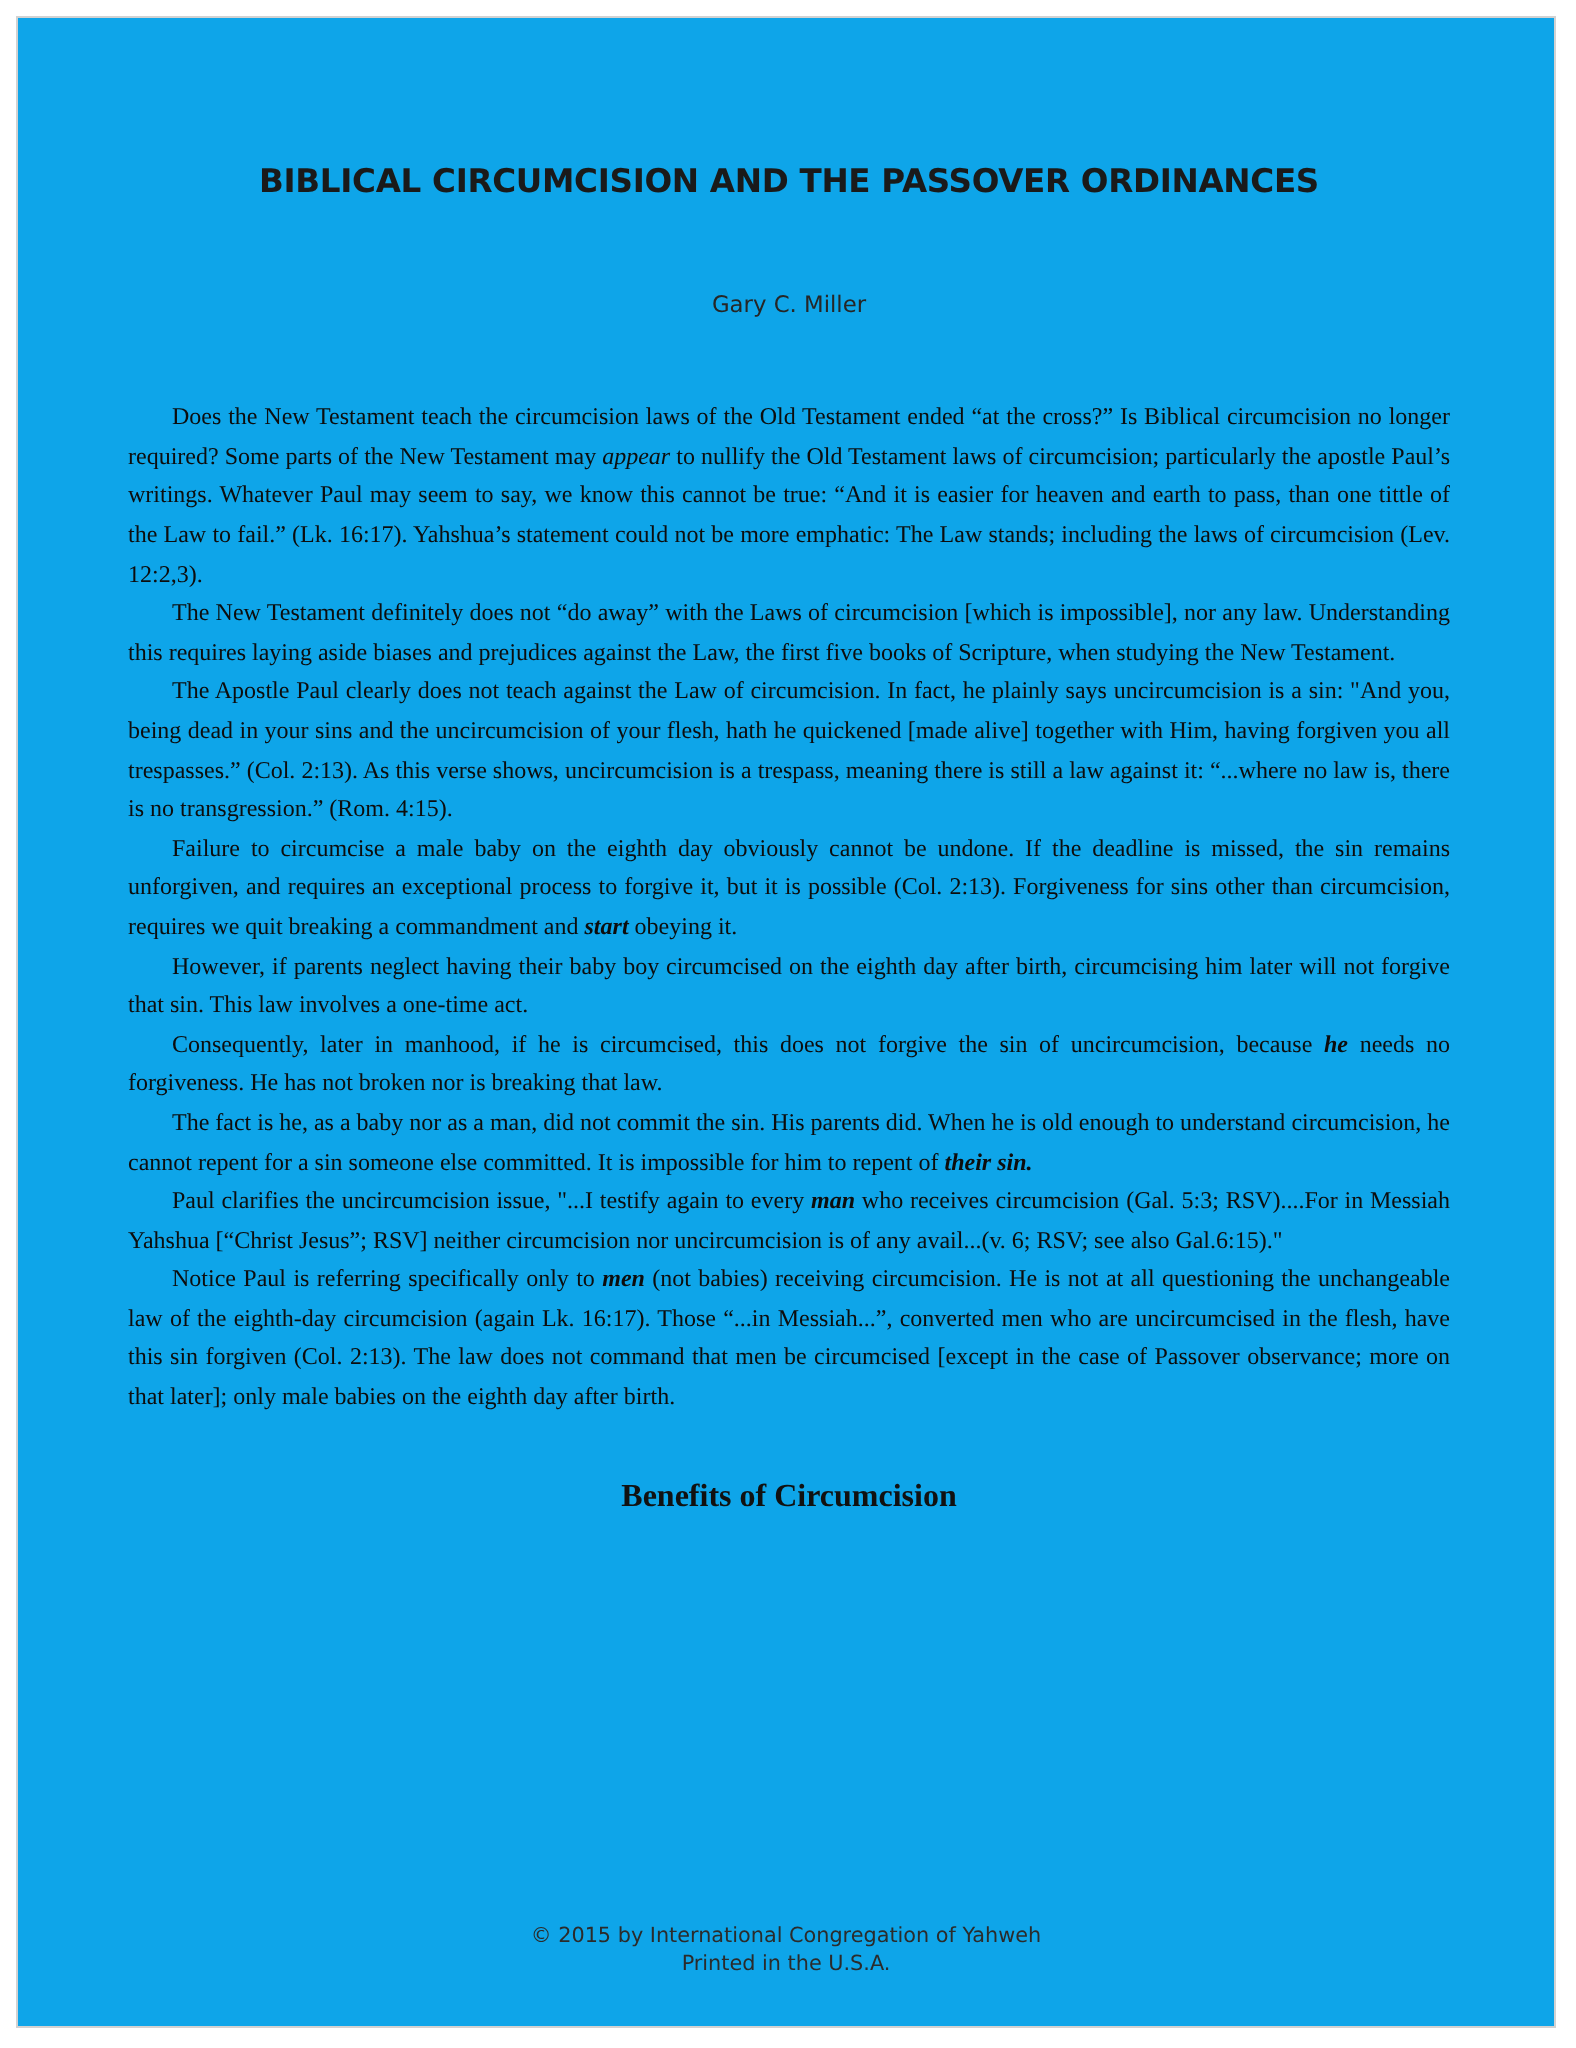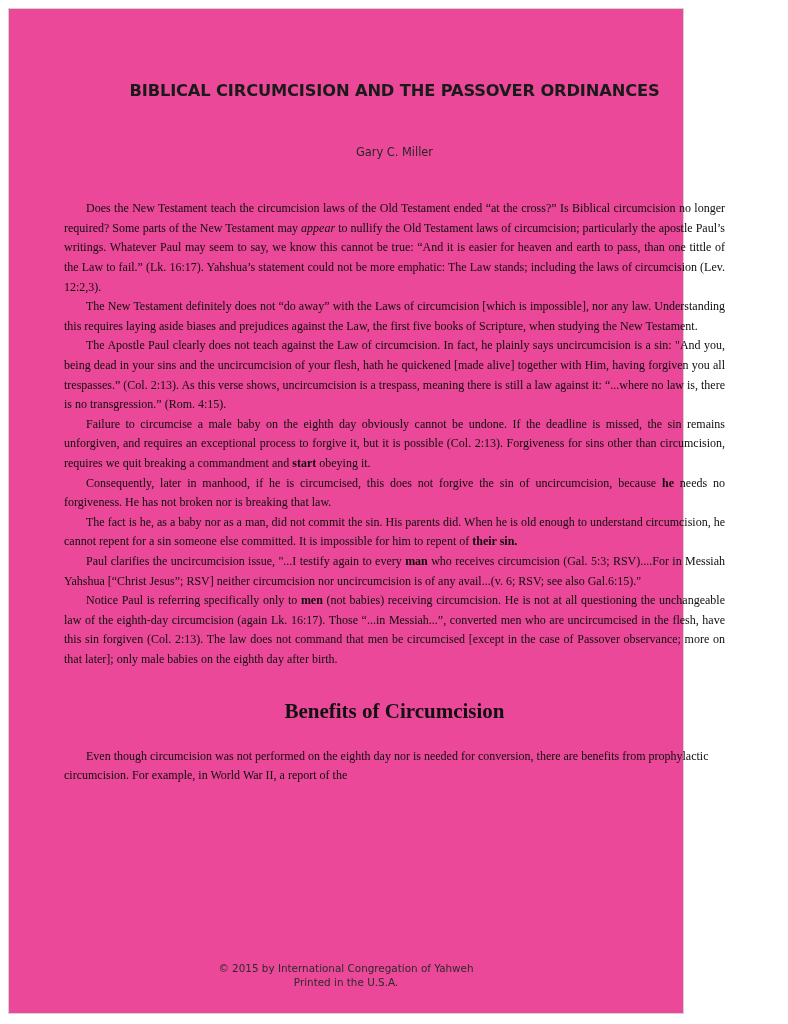--- a/index.html
+++ b/index.html
@@ -14,25 +14,25 @@
     overflow: hidden;
     font-family: "Liberation Serif", "DejaVu Serif", serif;
     color: #111111;
   }
 
   
   .page-sheet {
     position: absolute;
     left: 8px;
     top: 8px;
-    width: 676px;
+    width: 770px;
     height: 1006px;
     box-sizing: border-box;
     border: 1px solid #d2d2d2;
-    background: #ec4899;
+    background: #0ea5e9;
   }
 
   .page-inner {
     position: absolute;
     left: 55px;
     top: 0px;
     width: 661px;
     height: 1006px;
   }
 
@@ -71,28 +71,29 @@
     color: #0d0d0d;
     -webkit-font-smoothing: antialiased;
   }
   p.para.ragged {
     text-align: left;
   }
   p.para em {
     font-style: italic;
   }
   p.para .bi {
+    font-style: italic;
     font-weight: bold;
   }
 
   
   h2.section-heading {
     font-family: "Liberation Serif", "DejaVu Serif", serif;
     font-weight: bold;
-    font-size: 21px;
+    font-size: 16px;
     text-align: center;
     margin: 0;
     padding-top: 30px;
     line-height: 1.2;
     color: #111111;
   }
   .post-heading-gap {
     height: 22px;
   }
 
@@ -124,34 +125,34 @@
 
       <p class="para"><span>Does the New Testament teach the circumcision laws of the Old Testament ended “at the cross?”  Is Biblical circumcision no longer required? Some parts of the New Testament may </span><em>appear</em><span> to nullify the Old Testament laws of circumcision; particularly the apostle Paul’s writings.  Whatever Paul may seem to say, we know this cannot be true:  “And it is easier for heaven and earth to pass, than one tittle of the Law to fail.” (Lk. 16:17).  Yahshua’s statement could not be more emphatic: The Law stands; including the laws of circumcision (Lev. 12:2,3).</span></p>
 
       <p class="para">The New Testament definitely does not “do away” with the Laws of circumcision [which is impossible], nor any law.  Understanding this requires laying aside biases and prejudices against the Law, the first five books of Scripture, when studying the New Testament.</p>
 
       <p class="para">The Apostle Paul clearly does not teach against the Law of circumcision.  In fact, he plainly says uncircumcision is a sin: "And you, being dead in your sins and the uncircumcision of your flesh, hath he quickened [made alive] together with Him, having forgiven you all trespasses.” (Col. 2:13).  As this verse shows, uncircumcision is a trespass, meaning there is still a law against it: “...where no law is, there is no transgression.” (Rom. 4:15).</p>
 
       <p class="para"><span>Failure to circumcise a male baby on the eighth day obviously cannot be undone. If the deadline is missed, the sin remains unforgiven, and requires an exceptional process to forgive it, but it is possible (Col. 2:13).  Forgiveness for sins other than circumcision, requires we quit breaking a commandment and </span><span class="bi">start</span><span> obeying it.</span></p>
 
 
+      <p class="para">However, if parents neglect having their baby boy circumcised on the eighth day after birth, circumcising him later will not forgive that sin.  This law involves a one-time act.</p>
 
       <p class="para"><span>Consequently, later in manhood, if he is circumcised, this does not forgive the sin of uncircumcision, because </span><span class="bi">he</span><span> needs no forgiveness. He has not broken nor is breaking that law.</span></p>
 
       <p class="para"><span>The fact is he, as a baby nor as a man, did not commit the sin.  His parents did. When he is old enough to understand circumcision, he cannot repent for a sin someone else committed.  It is impossible for him to repent of </span><span class="bi">their sin.</span></p>
 
       <p class="para"><span>Paul clarifies the uncircumcision issue, "...I testify again to every </span><span class="bi">man</span><span> who receives circumcision (Gal. 5:3; RSV)....For in Messiah Yahshua [“Christ Jesus”; RSV] neither circumcision nor uncircumcision is of any avail...(v. 6; RSV; see also Gal.6:15)."</span></p>
 
       <p class="para"><span>Notice Paul is referring specifically only to </span><span class="bi">men</span><span> (not babies) receiving circumcision.  He is not at all questioning the unchangeable law of the eighth-day circumcision (again Lk. 16:17).  Those “...in Messiah...”, converted men who are uncircumcised in the flesh, have this sin forgiven (Col. 2:13).  The law does not command that men be circumcised [except in the case of Passover observance; more on that later]; only male babies on the eighth day after birth.</span></p>
 
       <h2 class="section-heading">Benefits of Circumcision</h2>
 
       <div class="post-heading-gap"></div>
 
-      <p class="para ragged">Even though circumcision was not performed on the eighth day nor is needed for  conversion, there are benefits from prophylactic circumcision. For example, in  World War II, a  report of the</p>
 
     </div>
   </div>
 
   <div class="colophon">
     <div>© 2015 by International Congregation of Yahweh</div>
     <div>Printed in the U.S.A.</div>
   </div>
 </div>
 

